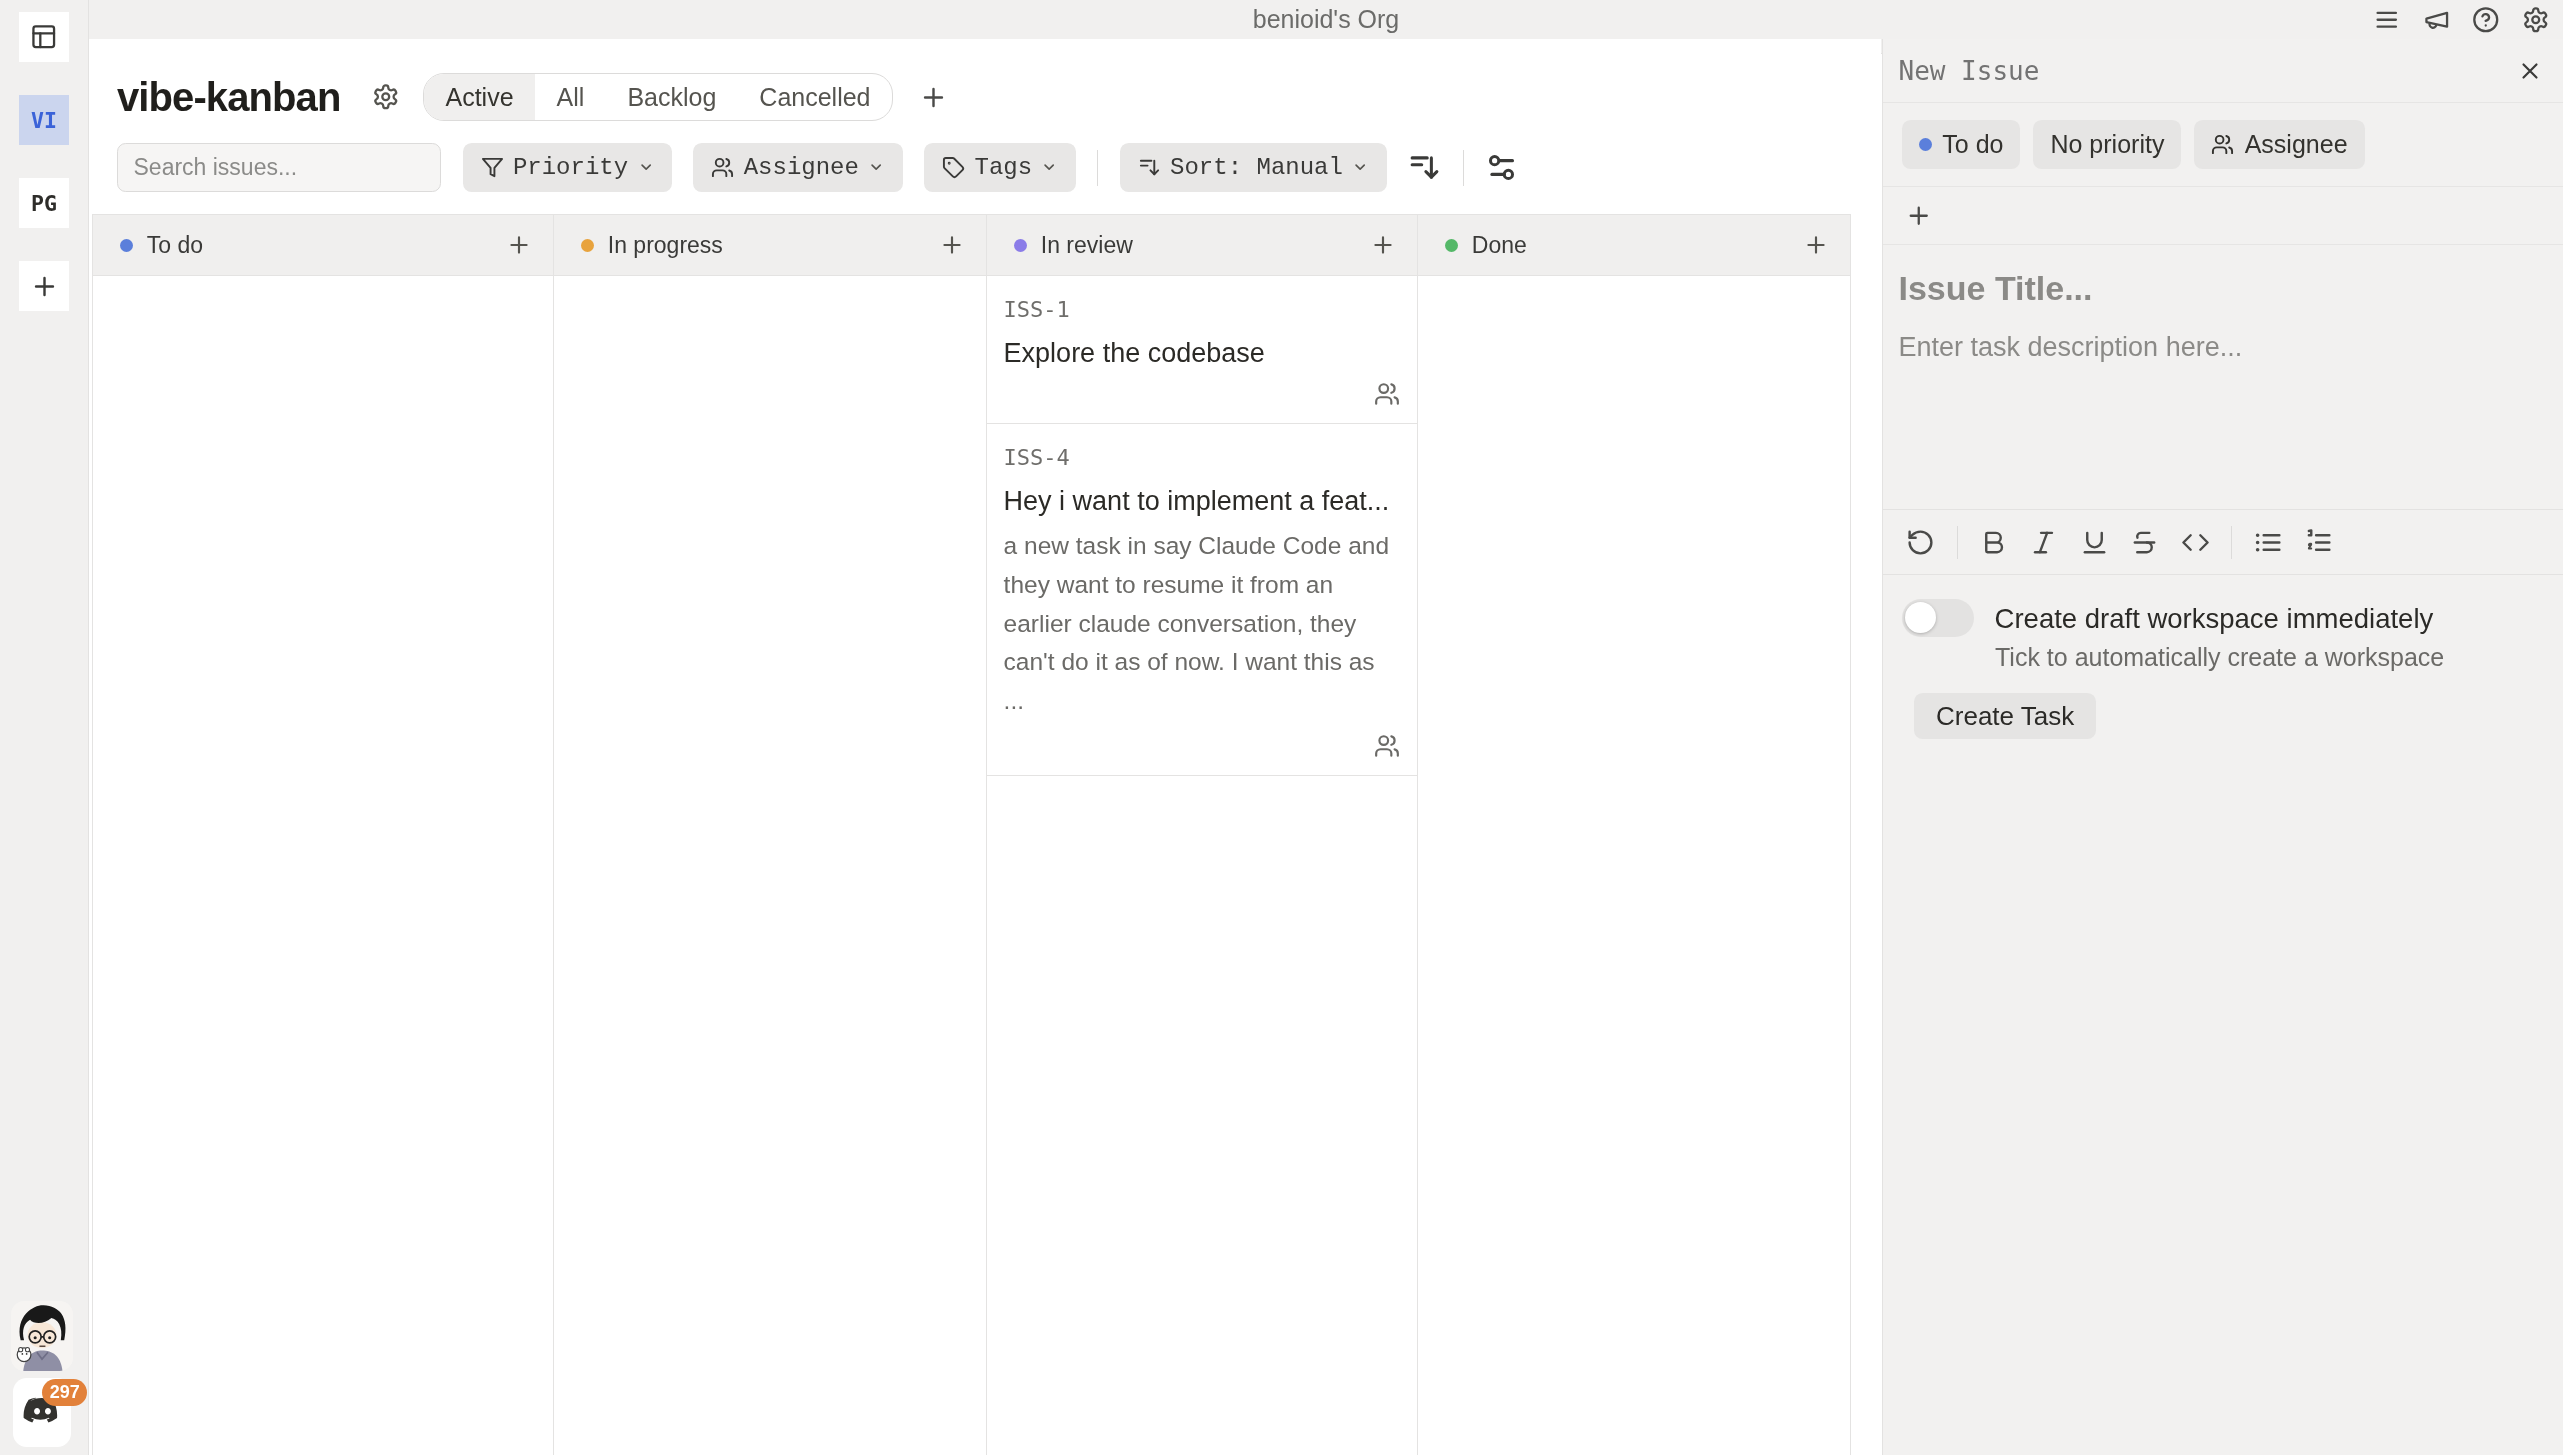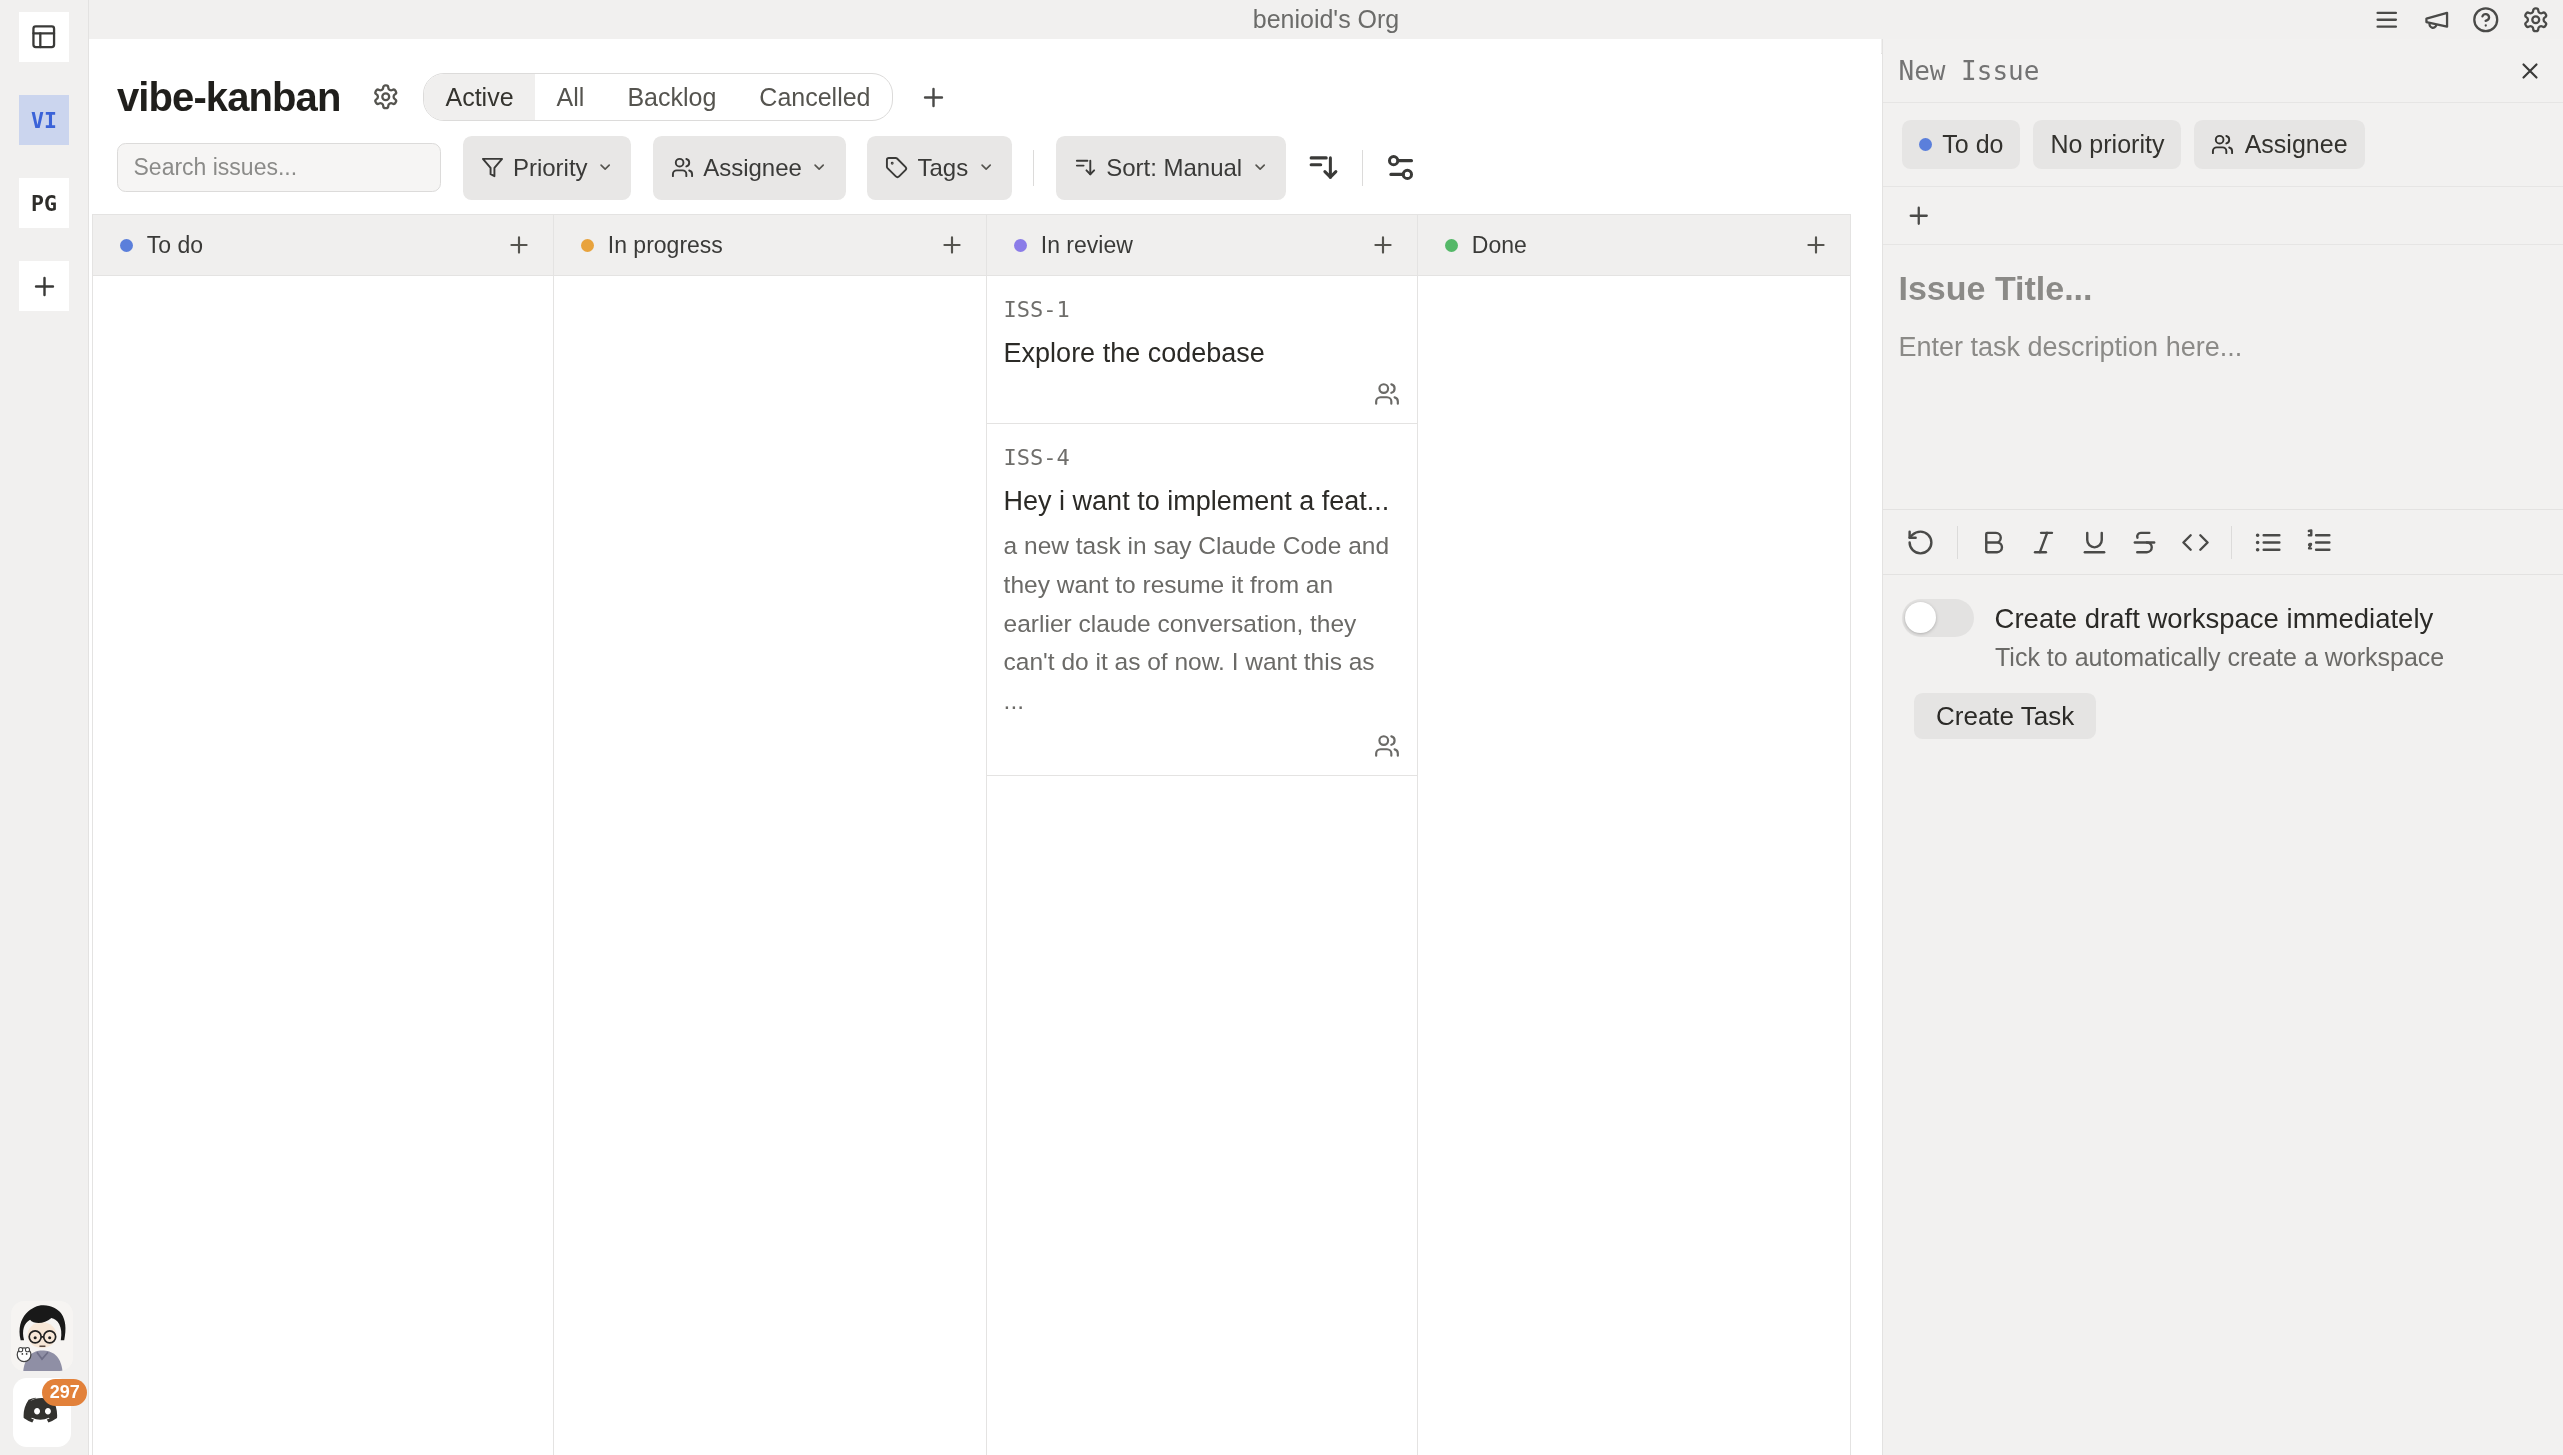--- a/index.html
+++ b/index.html
@@ -43,23 +43,23 @@
           height:48px; background:#ffffff; }
   .tab { display:flex; align-items:center; padding:0 21.5px; font-size:25px; color:#55544f;
          background:none; border:none; cursor:pointer; }
   .tab.active { background:#f0efee; color:#35342f; }
   .tabs-add { margin-left:26px; width:29px; height:29px; color:#4a4a48; background:none; border:none; cursor:pointer; }
 
   .filter-row { display:flex; align-items:center; margin:22px 0 0 28px; gap:21.5px; height:49px; }
   .search-box { width:324px; height:49px; border:1.7px solid #dcdbda; border-radius:8.6px; background:#f6f5f4;
                 padding:0 15.5px; font-size:23px; color:#33322f; font-family:"Liberation Sans", sans-serif; outline:none; }
   .search-box::placeholder { color:#8b8b89; }
-  .filter-btn { display:flex; align-items:center; gap:9.4px; height:64px; padding:0 18px; border:none;
+  .filter-btn { display:flex; align-items:center; gap:9.4px; height:49px; padding:0 18px; border:none;
                 border-radius:8.6px; background:#e8e7e6; font-size:24px; color:#3a3a38; cursor:pointer;
-                font-family:Liberation Sans, sans-serif; }
+                font-family:Liberation Mono, monospace; }
   .filter-btn .f-icon { width:23px; height:23px; color:#3a3a38; }
   .filter-btn .chev { width:16.3px; height:16.3px; color:#55544f; }
   .v-div { width:0.9px; height:36px; background:#dcdbda; }
   .icon-btn { width:33px; height:33px; background:none; border:none; color:#3a3a38; cursor:pointer; }
 
   .columns { position:absolute; left:2.6px; top:175px; bottom:0; width:1758px;
              display:grid; grid-template-columns:461px 433px 431px 433px;
              border-left:0.9px solid #e4e3e2; }
   .column { border-right:0.9px solid #e4e3e2; display:flex; flex-direction:column; }
   .col-header { height:62px; background:#f0efee; border-top:0.9px solid #e4e3e2; border-bottom:0.9px solid #e4e3e2;

